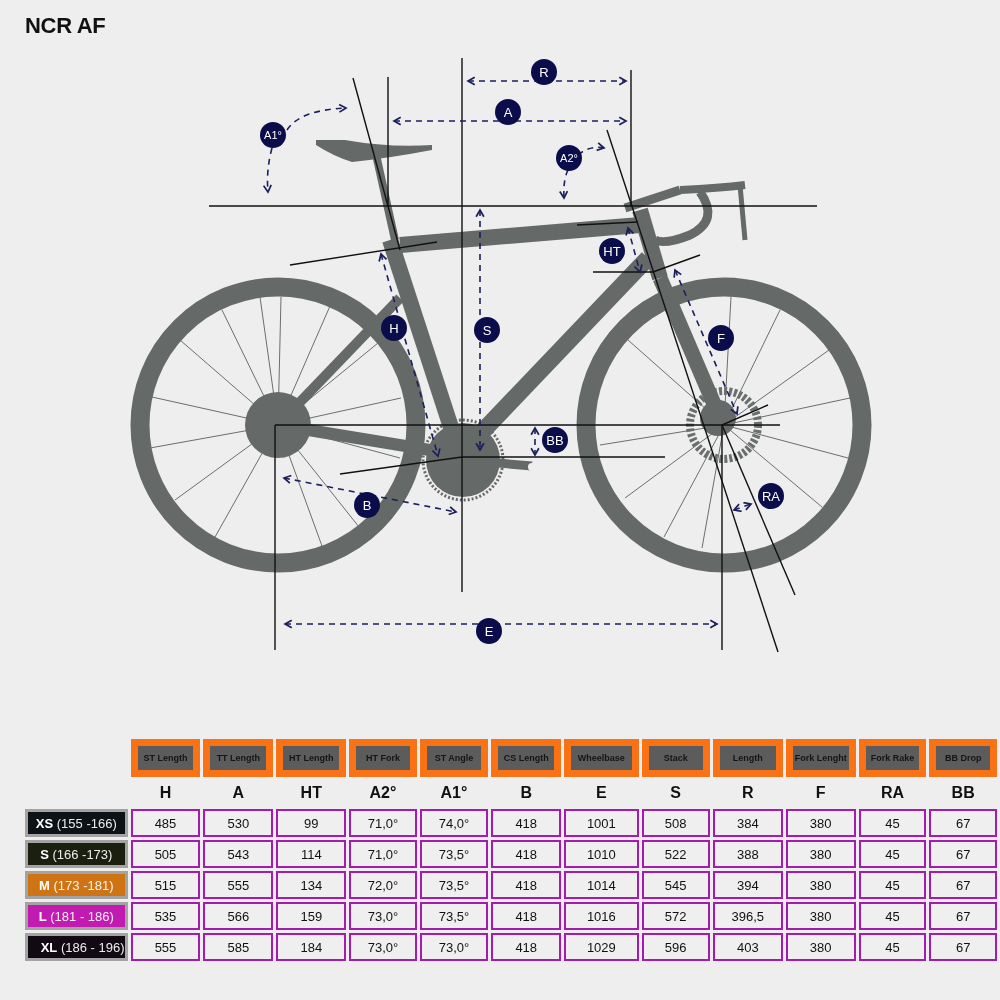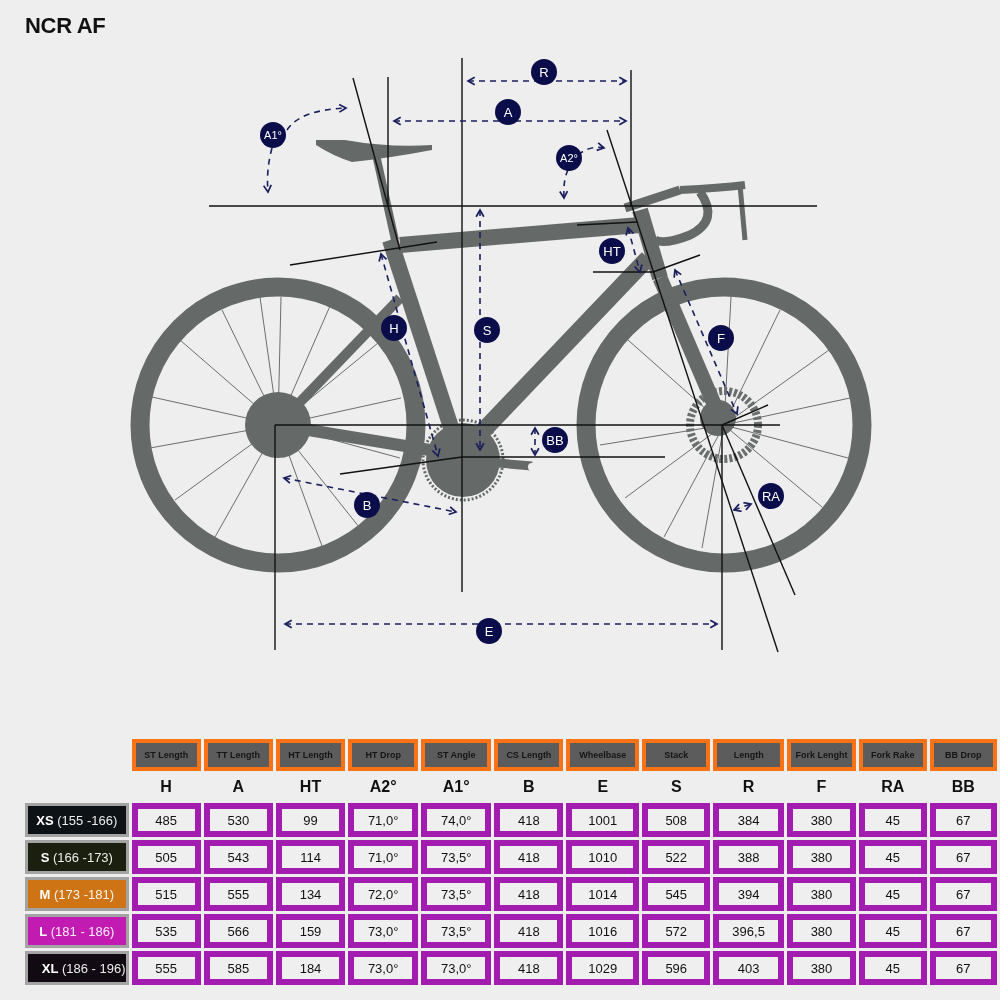--- a/index.html
+++ b/index.html
@@ -20,28 +20,28 @@
     font-family: "Liberation Sans", sans-serif;
     fill: #ffffff; font-size: 13px; text-anchor: middle; dominant-baseline: central;
   }
   table.geo {
     position: absolute; left: 22px; top: 736px;
     border-collapse: separate; border-spacing: 3px 3px;
   }
   table.geo td, table.geo th { padding: 0; text-align: center; }
   .hdr {
     background: #5c5c5c; color: #111; font-size: 9px; font-weight: bold;
-    width: 65px; height: 24px; border: 4px solid #f97316;
+    width: 65px; height: 24px; border: 7px solid #f97316;
     color: #151515;
   }
   .sym {
     font-size: 16px; font-weight: bold; color: #111; height: 26px;
   }
   .cell {
-    background: #efefef; border: 6px solid #a21caf; font-size: 13px; color: #111;
+    background: #efefef; border: 2px solid #a21caf; font-size: 13px; color: #111;
     height: 22px; width: 65px;
   }
   .size {
     width: 101px; height: 22px; font-size: 13px; color: #fff; border: 3px solid #a3a3a3;
     white-space: nowrap;
   }
   .size b { font-weight: bold; }
   .size .rng { font-weight: normal; opacity: 0.92; }
   .blank { width: 105px; }
 </style>
@@ -205,21 +205,21 @@
     </g>
 </svg>
 
 <table class="geo">
   <tbody>
       <tr>
     <td class="blank"></td>
     <th class="hdr">ST Length</th>
     <th class="hdr">TT Length</th>
     <th class="hdr">HT Length</th>
-    <th class="hdr">HT Drop</th>
+    <th class="hdr">HT Fork</th>
     <th class="hdr">ST Angle</th>
     <th class="hdr">CS Length</th>
     <th class="hdr">Wheelbase</th>
     <th class="hdr">Stack</th>
     <th class="hdr">Length</th>
     <th class="hdr">Fork Lenght</th>
     <th class="hdr">Fork Rake</th>
     <th class="hdr">BB Drop</th>
   </tr>
   <tr>

